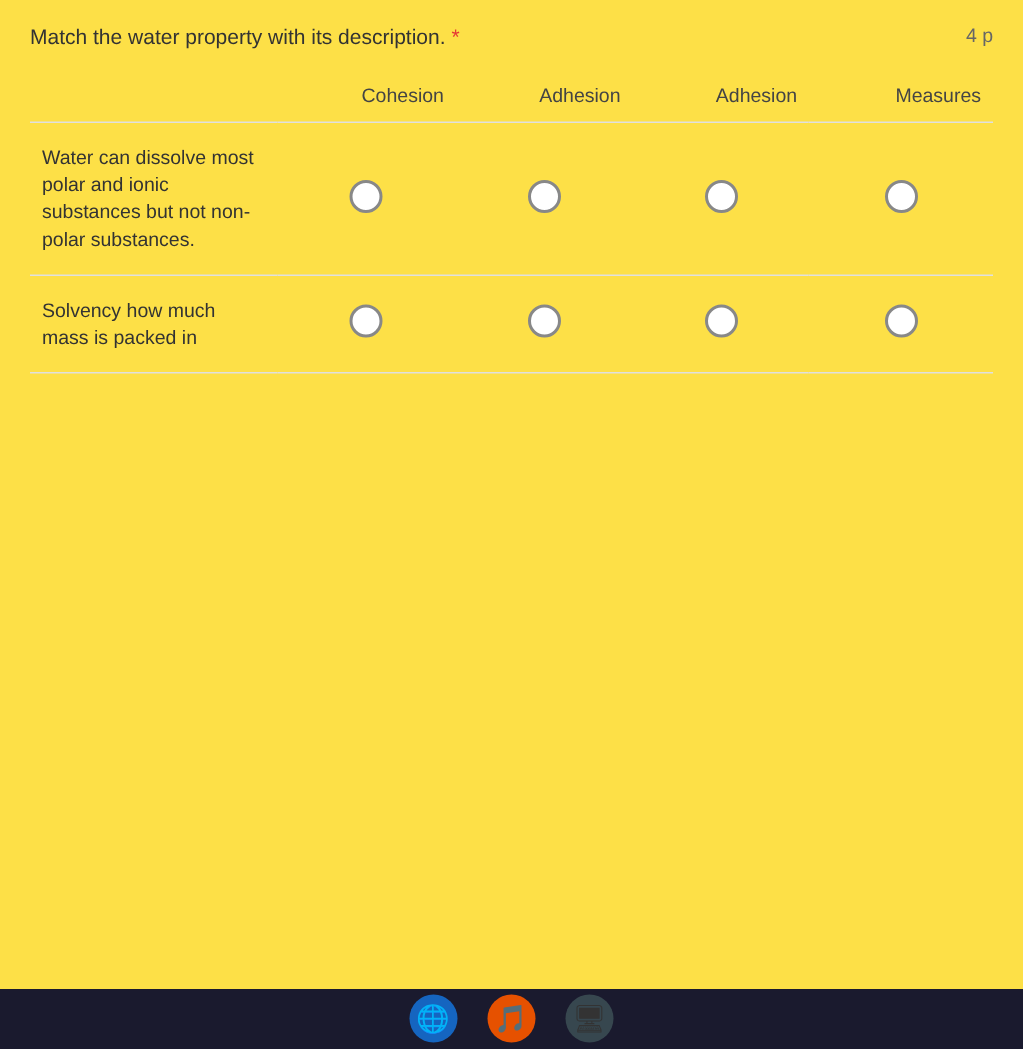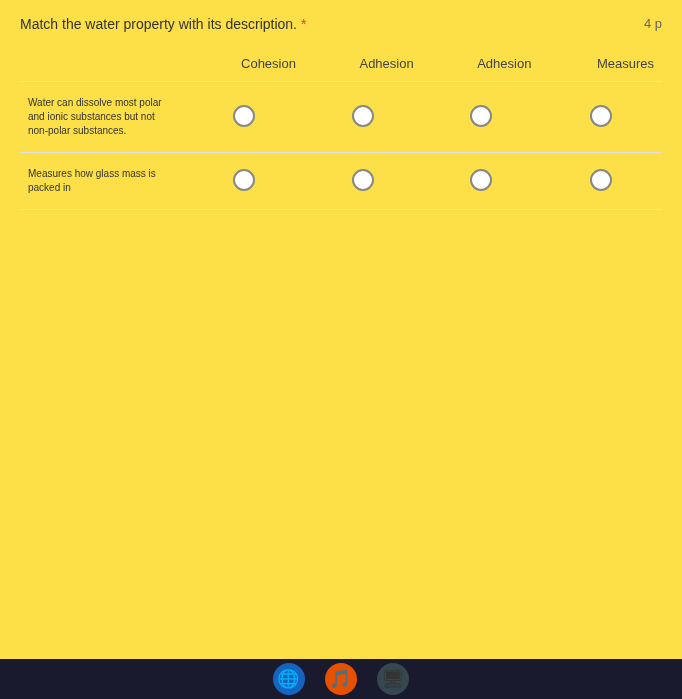--- a/index.html
+++ b/index.html
@@ -69,21 +69,21 @@
     }
 
     .match-table tbody tr td {
       padding: 14px 8px;
       text-align: center;
       vertical-align: middle;
     }
 
     .match-table tbody tr td.row-label {
       text-align: left;
-      font-size: 10px;
+      font-size: 13px;
       color: #333;
       line-height: 1.4;
       width: 165px;
       padding-right: 14px;
       vertical-align: middle;
     }
 
     .radio-option {
       display: inline-block;
       width: 22px;
@@ -155,21 +155,21 @@
           <div class="radio-option"></div>
         </td>
         <td>
           <div class="radio-option"></div>
         </td>
         <td>
           <div class="radio-option"></div>
         </td>
       </tr>
       <tr>
-        <td class="row-label">Measures how glass mass is packed in</td>
+        <td class="row-label">Solvency how much mass is packed in</td>
         <td>
           <div class="radio-option"></div>
         </td>
         <td>
           <div class="radio-option"></div>
         </td>
         <td>
           <div class="radio-option"></div>
         </td>
         <td>

